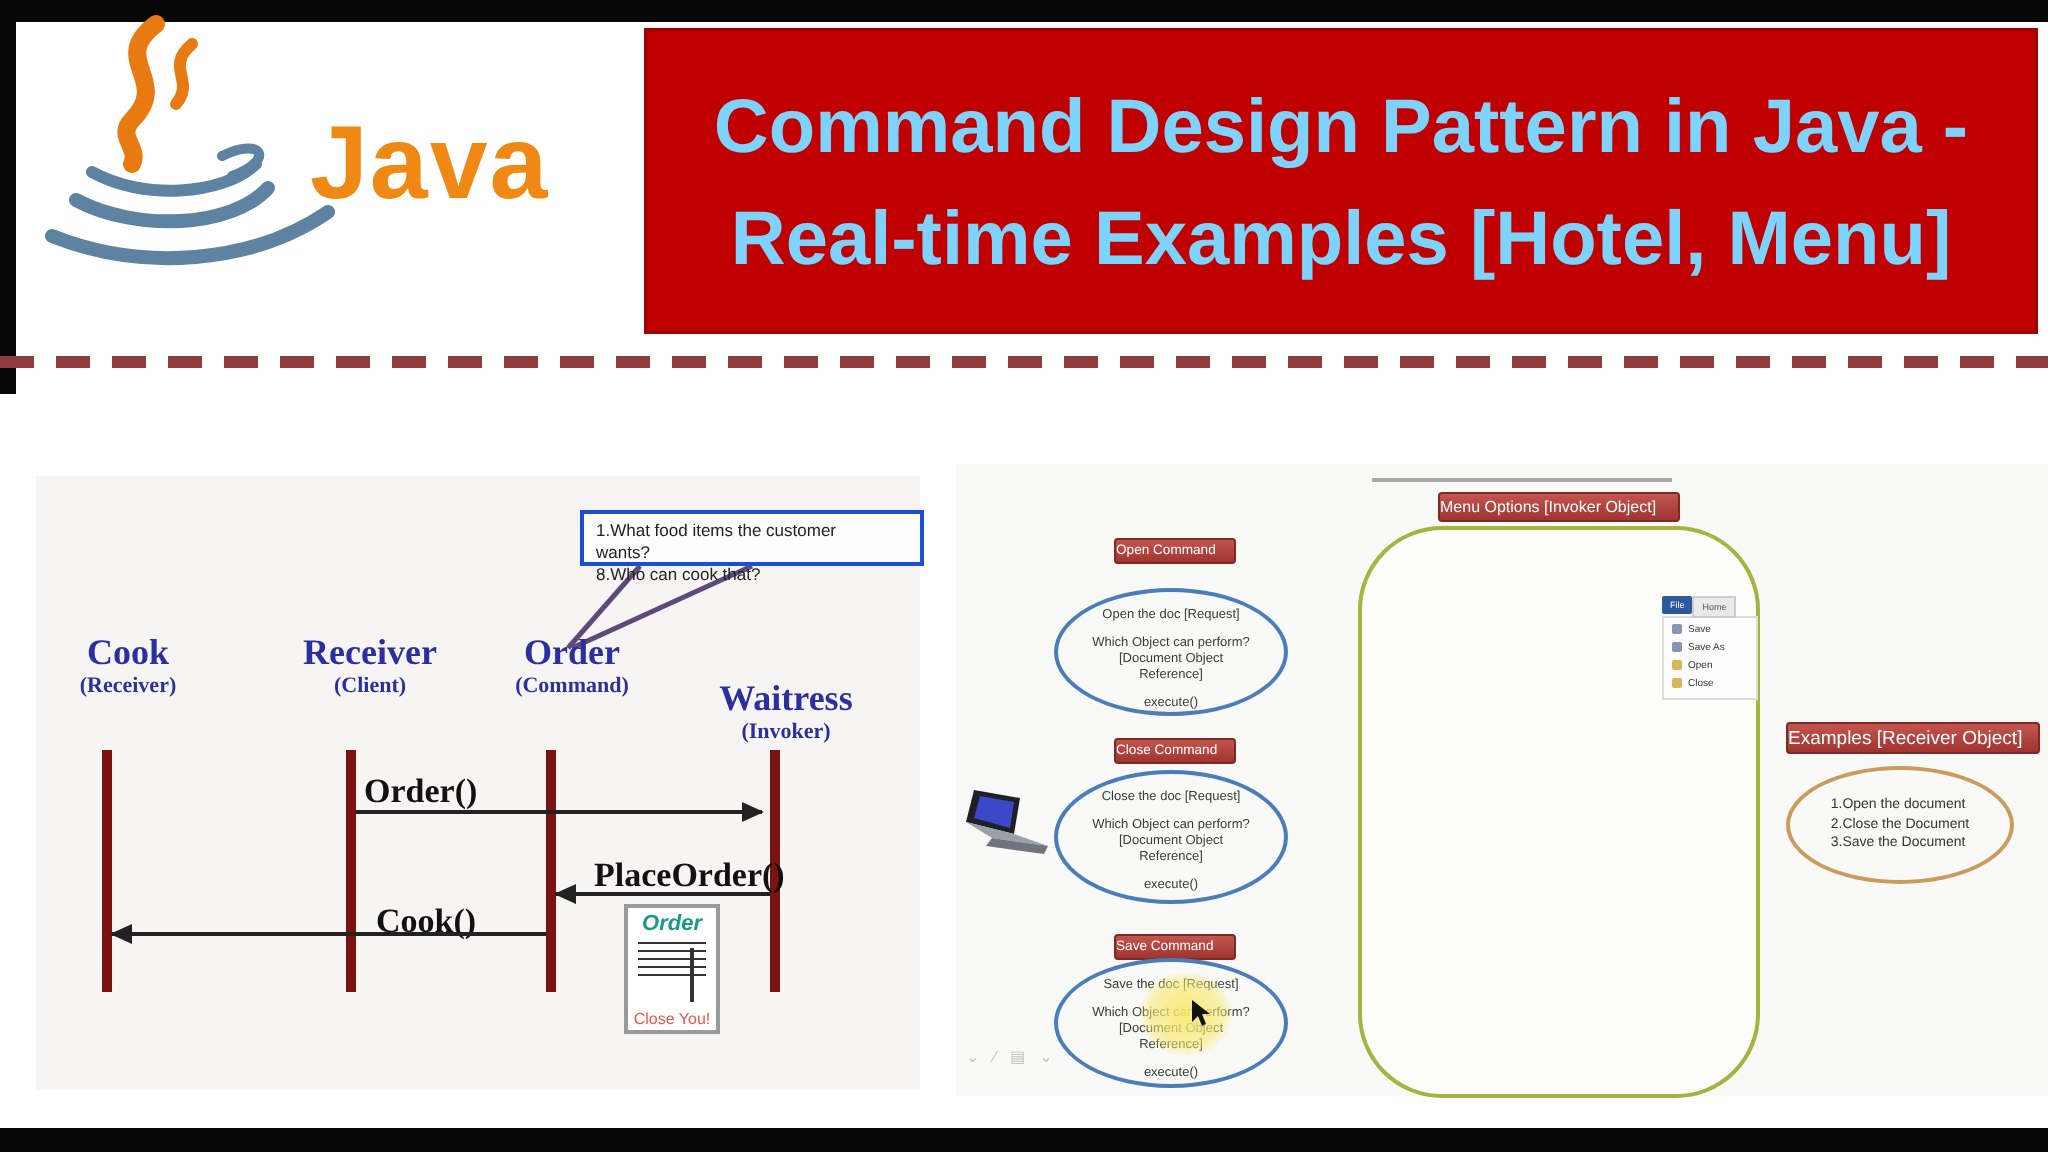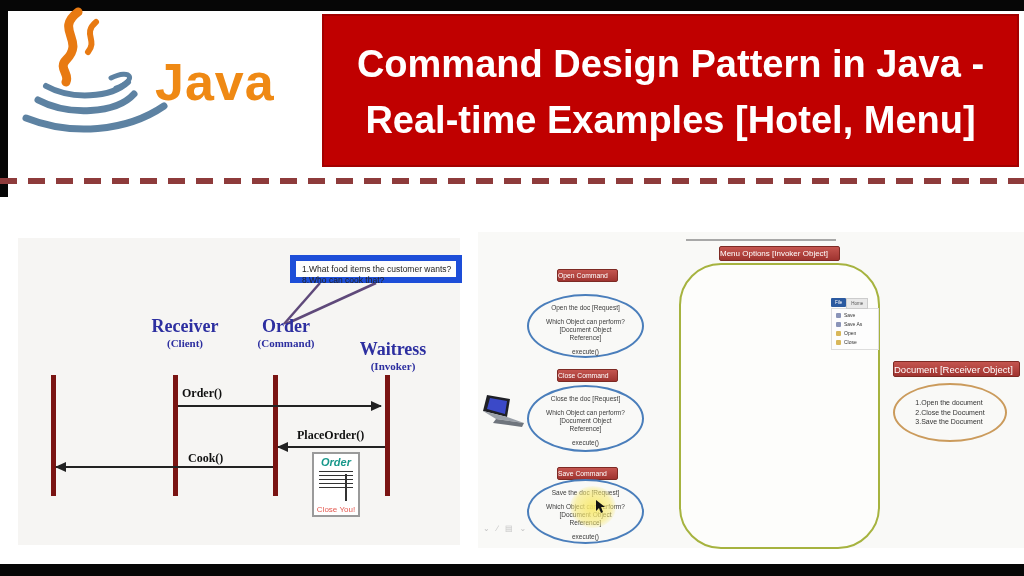--- a/index.html
+++ b/index.html
@@ -11,34 +11,34 @@
   .bar-top{left:0;top:0;width:1024px;height:11px;background:#060606;}
   .bar-bottom{left:0;top:564px;width:1024px;height:12px;background:#060606;}
   .bar-left{left:0;top:0;width:8px;height:197px;background:#060606;}
 
   
   .logo-svg{left:16px;top:6px;}
   .logo-java{left:155px;top:52px;font-size:52px;font-weight:bold;color:#ef8914;letter-spacing:1px;}
   .logo-sub{left:16px;top:122px;font-size:33px;font-weight:bold;color:#5f7d95;
             font-family:"Liberation Serif",serif;text-shadow:1px 1px 0 #cfcfcf;letter-spacing:1px;}
   .banner{left:322px;top:14px;width:697px;height:153px;background:#c00000;border:2px solid #a30000;
-          box-sizing:border-box;text-align:center;color:#ffffff;font-weight:bold;font-size:38px;
+          box-sizing:border-box;text-align:center;color:#7dd3fc;font-weight:bold;font-size:38px;
           line-height:56px;padding-top:20px;}
   .dashes{left:0;top:178px;width:1024px;height:6px;
           background:repeating-linear-gradient(90deg,#8e3b3b 0 17px,transparent 17px 28px);}
 
   
   .seq-panel{left:18px;top:238px;width:442px;height:307px;background:#f6f5f3;}
-  .callout{left:272px;top:17px;width:172px;height:28px;border:6px solid #1d4ed8;background:#fdfdfd;
-           font-size:8.5px;line-height:11px;padding:3px 2px 0 6px;color:#222;box-sizing:border-box;}
+  .callout{left:272px;top:17px;width:172px;height:28px;border:2px solid #1d4ed8;background:#fdfdfd;
+           font-size:8.5px;line-height:11px;padding:3px 13px 0 6px;color:#222;box-sizing:border-box;}
   .actor{width:110px;text-align:center;color:#2d2fa0;font-family:"Liberation Serif",serif;}
   .actor .nm{font-size:18px;font-weight:bold;}
   .actor .rl{font-size:11px;font-weight:bold;}
   .lifeline{width:5px;height:121px;top:137px;background:#7a1412;}
-  .msg-label{font-family:"Liberation Serif",serif;font-weight:bold;font-size:12px;color:#111;}
+  .msg-label{font-family:"Liberation Serif",serif;font-weight:bold;font-size:17px;color:#111;}
   .msg-line{height:2px;background:#222;}
   .head-r{width:0;height:0;border-left:11px solid #222;border-top:5px solid transparent;
           border-bottom:5px solid transparent;right:-1px;top:-4px;}
   .head-l{width:0;height:0;border-right:11px solid #222;border-top:5px solid transparent;
           border-bottom:5px solid transparent;left:-1px;top:-4px;}
   .receipt{left:294px;top:214px;width:48px;height:65px;background:#fff;border:2px solid #9a9a9a;
            box-sizing:border-box;text-align:center;}
   .receipt .ttl{font-size:11px;font-weight:bold;font-style:italic;color:#19988b;margin-top:2px;}
   .receipt .ln{height:0;border-top:1.5px solid #333;margin:3px 5px 0 5px;}
   .receipt .vln{left:31px;top:20px;width:1.5px;height:27px;background:#333;}
@@ -103,20 +103,24 @@
     <svg class="abs" style="left:0;top:0;width:442px;height:307px;pointer-events:none;">
       <line x1="302" y1="45" x2="266" y2="86" stroke="#5f497a" stroke-width="2.5"></line>
       <line x1="358" y1="45" x2="268" y2="86" stroke="#5f497a" stroke-width="2.5"></line>
     </svg>
 
     <div class="abs callout">
       <div>1.What food items the customer wants?</div>
       <div>8.Who can cook that?</div>
     </div>
 
+    <div class="abs actor" style="left:-9px;top:78px;">
+      <div class="nm">Cook</div>
+      <div class="rl">(Receiver)</div>
+    </div>
     <div class="abs actor" style="left:112px;top:78px;">
       <div class="nm">Receiver</div>
       <div class="rl">(Client)</div>
     </div>
     <div class="abs actor" style="left:213px;top:78px;">
       <div class="nm">Order</div>
       <div class="rl">(Command)</div>
     </div>
     <div class="abs actor" style="left:320px;top:78px;margin-top:23px;">
       <div class="nm">Waitress</div>
@@ -195,21 +199,21 @@
 
     <div class="abs redbtn" style="left:79px;top:235px;width:61px;height:13px;font-size:6.8px;line-height:12px;">Save Command</div>
     <div class="abs cmd-ellipse" style="left:49px;top:247px;width:117px;height:65px;">
       <div class="cmd-inner">
         <div class="rq">Save the doc [Request]</div>
         <div class="pf">Which Object can perform? [Document Object Reference]</div>
         <div>execute()</div>
       </div>
     </div>
 
-    <div class="abs redbtn" style="left:415px;top:129px;width:127px;height:16px;font-size:9.5px;line-height:15px;">Document [Receiver Object]</div>
+    <div class="abs redbtn" style="left:415px;top:129px;width:127px;height:16px;font-size:9.5px;line-height:15px;">Examples [Receiver Object]</div>
     <div class="abs doc-ellipse">
       <div class="in">
         <div>1.Open the document</div>
         <div>2.Close the Document</div>
         <div>3.Save the Document</div>
       </div>
     </div>
 
     <div class="abs" style="left:3px;top:162px;">
       <svg width="46" height="40" viewBox="0 0 46 40">

